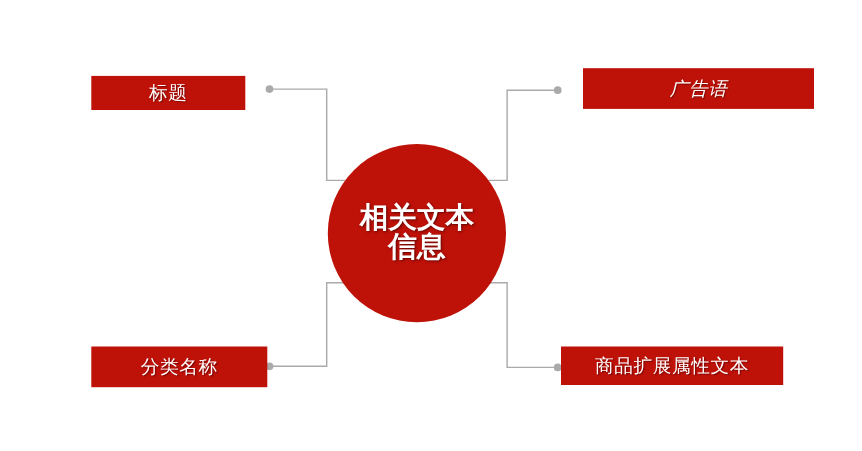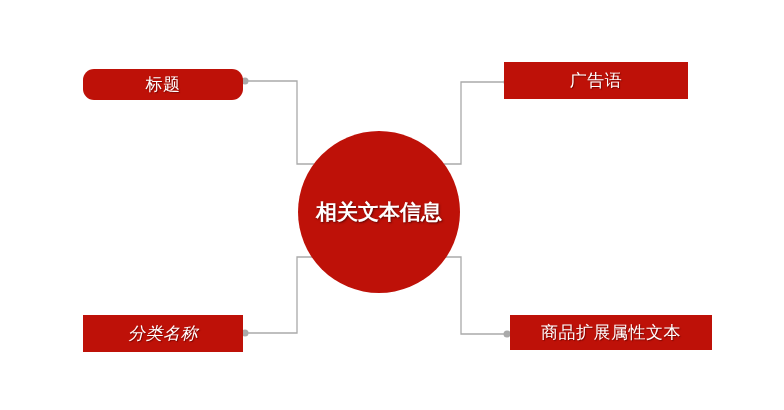--- a/index.html
+++ b/index.html
@@ -39,25 +39,25 @@
     .center-circle {
       position: absolute;
       left: 298px;
       top: 131px;
       width: 162px;
       height: 162px;
       border-radius: 50%;
       background: #BE1108;
       color: #ffffff;
       display: flex;
-      flex-direction: row;
+      flex-direction: column;
       align-items: center;
       justify-content: center;
       font-weight: bold;
-      font-size: 21px;
+      font-size: 26px;
       line-height: 27px;
       text-shadow: 1px 1px 2px rgba(60,0,0,0.7);
     }
   </style>
 </head>
 <body>
 
 <div class="canvas">
 
   <svg class="connectors" viewBox="0 0 784 410">
@@ -76,29 +76,29 @@
       <polyline points="245,333 297,333 297,257 314,257" fill="none" stroke="#AAAAAA" stroke-width="1.3"></polyline>
       <circle cx="245" cy="333" r="3.5" fill="#AAAAAA"></circle>
     </g>
 
     <g>
       <polyline points="507,334 461,334 461,257 444,257" fill="none" stroke="#AAAAAA" stroke-width="1.3"></polyline>
       <circle cx="507" cy="334" r="3.5" fill="#AAAAAA"></circle>
     </g>
   </svg>
 
-  <div class="node-box" style="left:83px; top:69px; width:160px; height:31px;border-radius:11px;">
+  <div class="node-box" style="left:83px; top:69px; width:140px; height:31px;">
     <span>标题</span>
   </div>
 
-  <div class="node-box" style="left:504px; top:62px; width:184px; height:37px;">
+  <div class="node-box" style="left:530px; top:62px; width:210px; height:37px;font-style:italic;">
     <span>广告语</span>
   </div>
 
-  <div class="node-box" style="left:83px; top:315px; width:160px; height:37px;font-style:italic;">
+  <div class="node-box" style="left:83px; top:315px; width:160px; height:37px;">
     <span>分类名称</span>
   </div>
 
   <div class="node-box" style="left:510px; top:315px; width:202px; height:35px;">
     <span>商品扩展属性文本</span>
   </div>
 
   <div class="center-circle">
     <span>相关文本</span>
     <span>信息</span>

